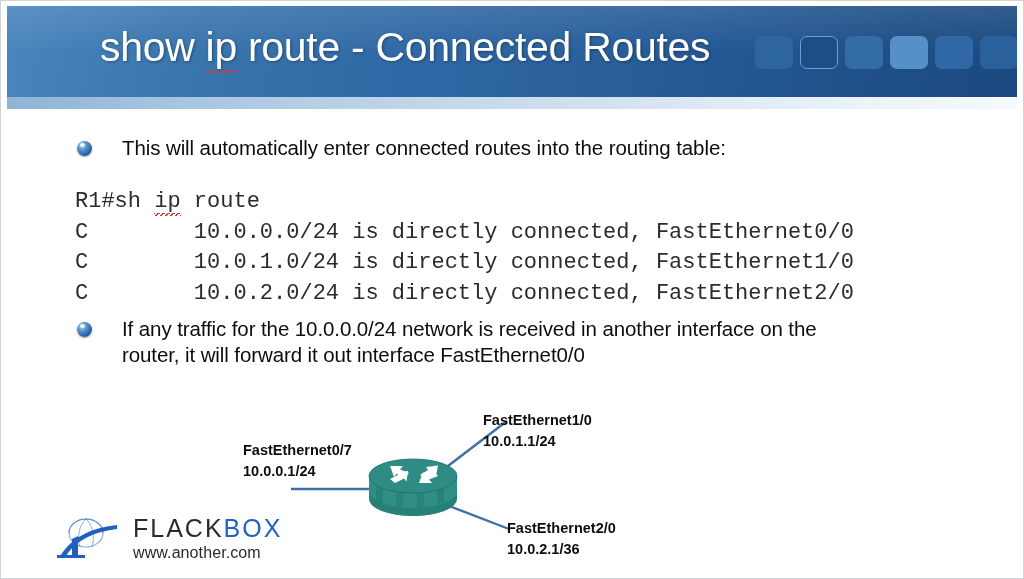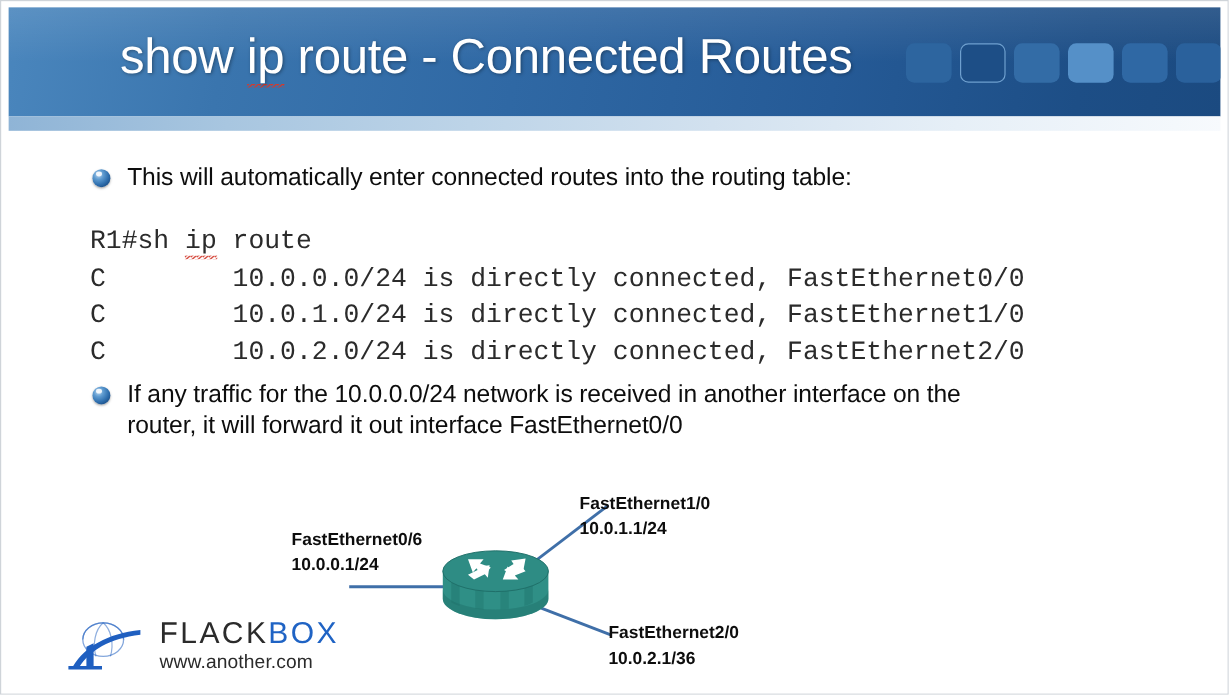--- a/index.html
+++ b/index.html
@@ -124,21 +124,21 @@
   .orb::after {
     content: "";
     position: absolute;
     left: 3px; top: 2px;
     width: 5px; height: 4px;
     border-radius: 50%;
     background: rgba(255,255,255,0.85);
     filter: blur(0.6px);
   }
   .btext {
-    margin-left: 14px;
+    margin-left: 30px;
     font-size: 20.5px;
     line-height: 26px;
     color: #0d0d0d;
     letter-spacing: -0.1px;
   }
 
   
   #cli {
     position: absolute;
     left: 68px;
@@ -277,21 +277,21 @@
             <path d="M413,74 L421,69 L419,66 L431,64.5 L429,75 L426.5,72 L418,77 Z"></path>
 
             <path d="M383,78 L391,74 L389.5,71.5 L401,70 L399.5,80.5 L397,77.5 L388,82 Z"></path>
 
             <path d="M412,82 L425,82 L422,78.5 L431,75 L427.5,71 L419,74.5 L416,71 Z"></path>
           </g>
         </g>
       </svg>
 
       <div class="dlabel" id="lbl-fa0">
-        <span>FastEthernet0/6</span><br>
+        <span>FastEthernet0/7</span><br>
         <span>10.0.0.1/24</span>
       </div>
       <div class="dlabel" id="lbl-fa1">
         <span>FastEthernet1/0</span><br>
         <span>10.0.1.1/24</span>
       </div>
       <div class="dlabel" id="lbl-fa2">
         <span>FastEthernet2/0</span><br>
         <span>10.0.2.1/36</span>
       </div>

